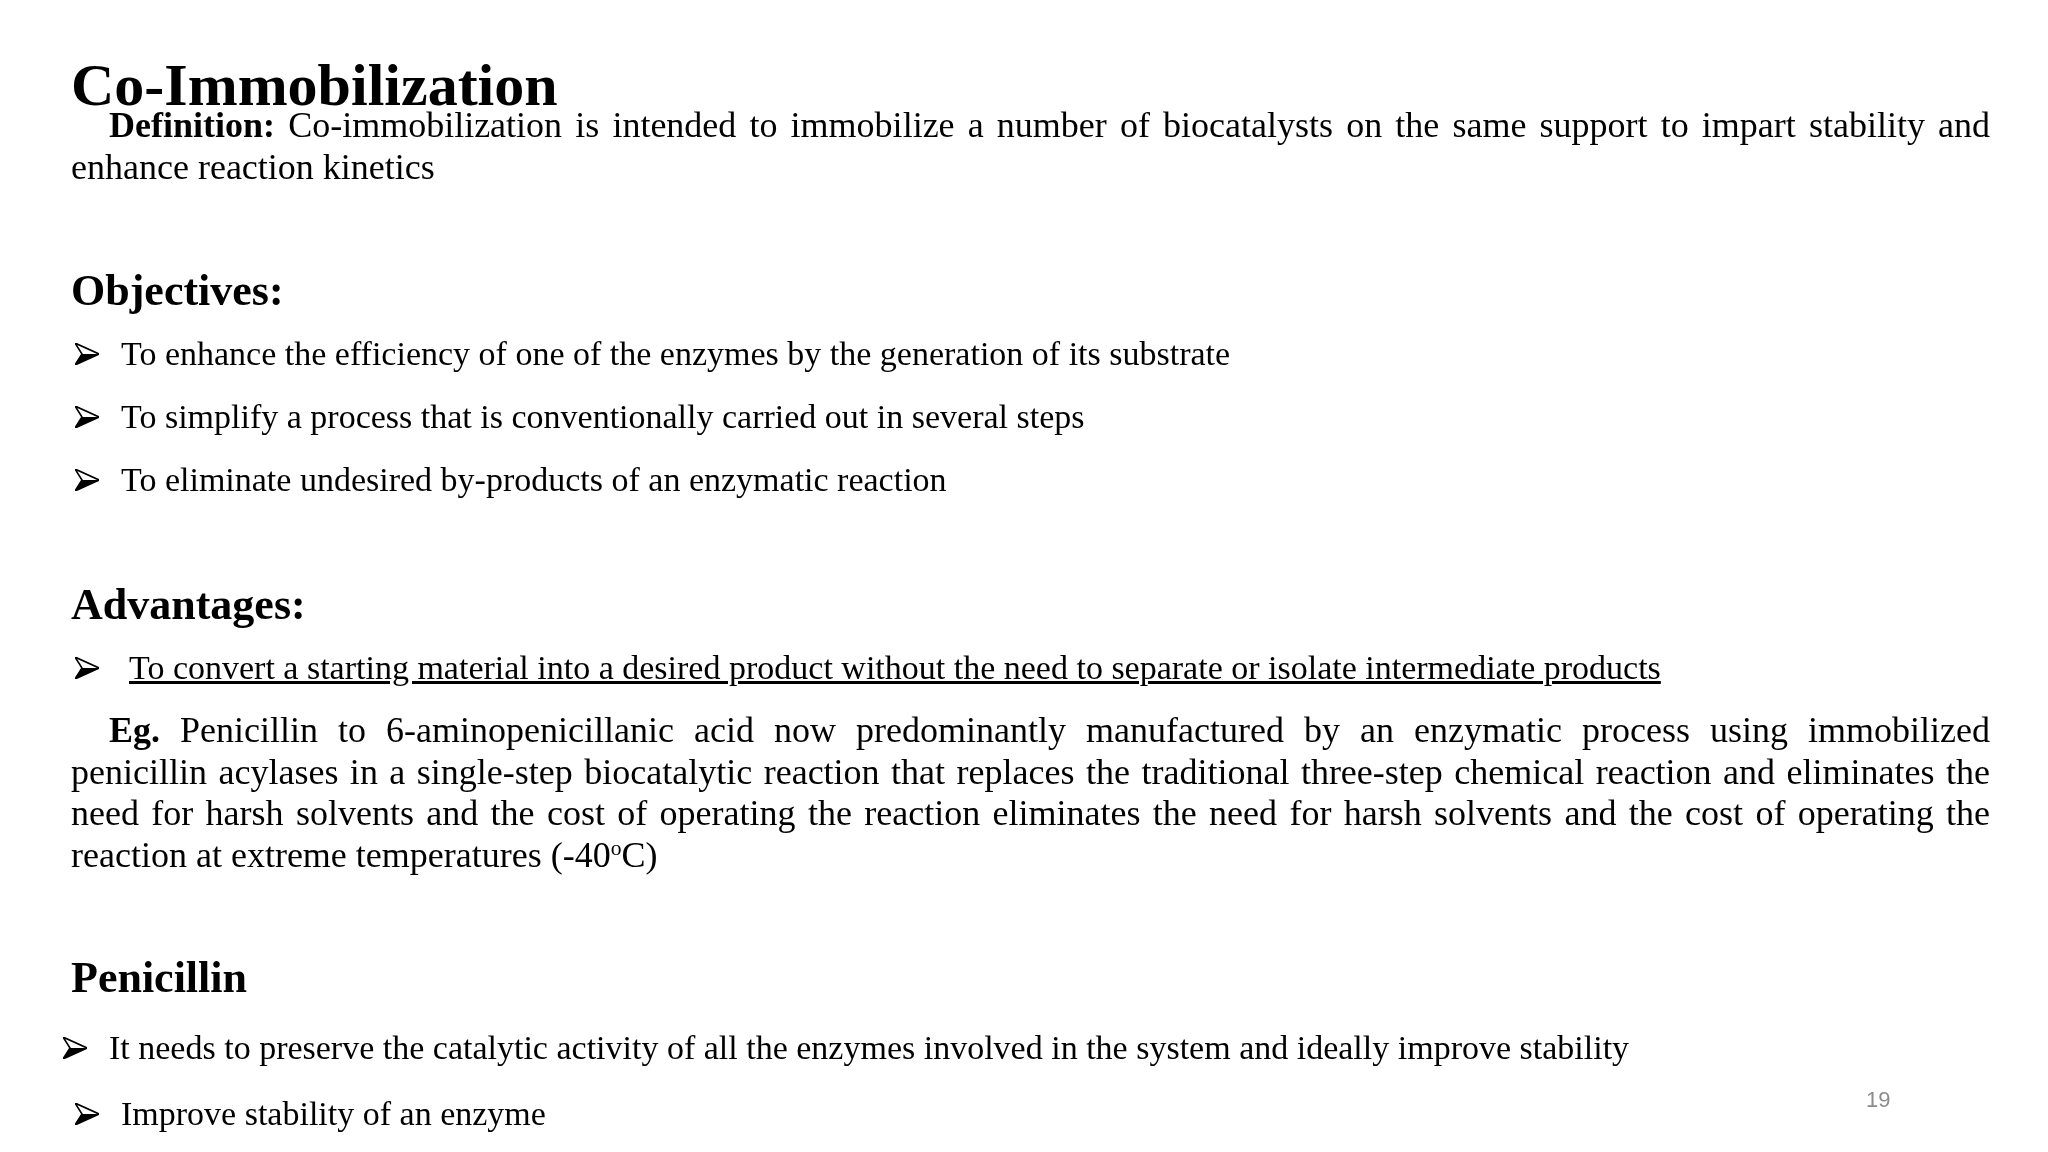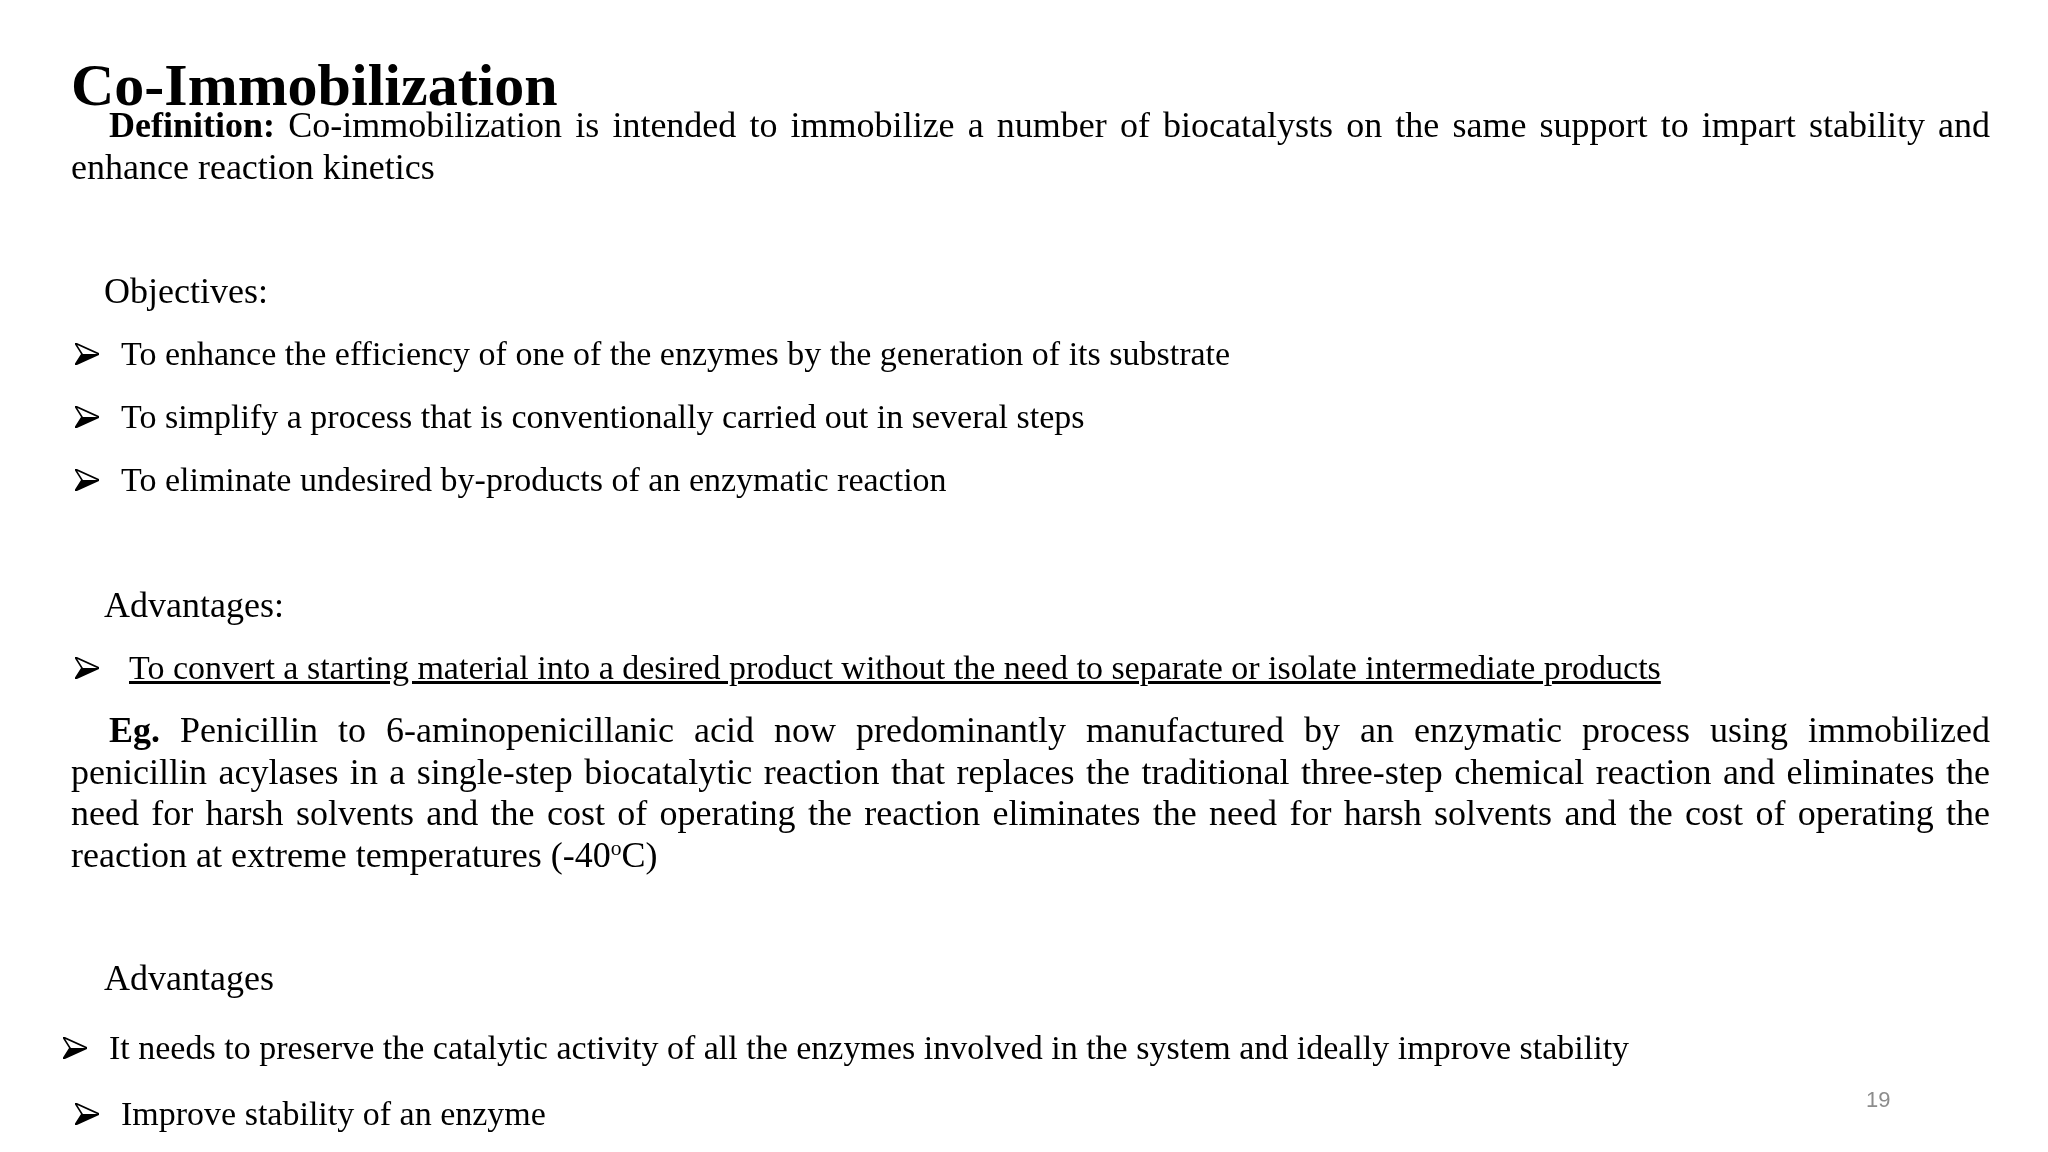--- a/index.html
+++ b/index.html
@@ -2,21 +2,21 @@
 <html><head>
 <meta charset="utf-8">
 <style>
   html, body { margin: 0; padding: 0; background: #ffffff; }
   body { width: 2048px; height: 1152px; position: relative; overflow: hidden;
          font-family: "Liberation Serif", serif; color: #000; }
   .abs { position: absolute; white-space: nowrap; }
   .title { left: 71px; top: 14px; font-size: 60px; font-weight: bold; line-height: 70px; margin-top: 36px; }
   .para { position: absolute; left: 71px; width: 1919px; font-size: 36px; line-height: 41.5px;
           text-align: justify; text-align-last: left; }
-  .heading { font-size: 36px; font-weight: normal; line-height: 42px; margin-left: 33px; }
+  .heading { font-size: 44px; font-weight: bold; line-height: 42px; }
   .bullet-row { font-size: 34px; line-height: 42px; }
   .arrow { position: absolute; left: 0; top: 0; width: 24px; height: 42px; }
   .arrow svg { position: absolute; left: 0; top: 10px; }
   .btxt { position: absolute; }
   .b { font-weight: bold; margin-left: 38px; }
   sup { font-size: 60%; vertical-align: 0.55em; line-height: 0; }
   .pagenum { left: 1866px; top: 1087px; font-family: "Liberation Sans", sans-serif;
              font-size: 22px; color: #8c8c8c; line-height: 26px; text-align: center; }
 </style>
 </head>
@@ -67,21 +67,21 @@
         <path d="M0 22 L24 11 L7 11 Z" fill="#000"></path>
       </svg>
   </span>
   <span class="btxt" style="left:54px; top:0;text-decoration:underline;">To convert a starting material into a desired product without the need to separate or isolate intermediate products</span>
 </div>
 
 <div class="para" style="top:710px;">
   <span class="b">Eg.</span><span> Penicillin to 6-aminopenicillanic acid now predominantly manufactured by an enzymatic process using immobilized penicillin acylases in a single-step biocatalytic reaction that replaces the traditional three-step chemical reaction and eliminates the need for harsh solvents and the cost of operating the reaction eliminates the need for harsh solvents and the cost of operating the reaction at extreme temperatures (-40</span><sup>o</sup><span>C)</span>
 </div>
 
-<div class="abs heading" style="left:71px; top:957px;">Advantages</div>
+<div class="abs heading" style="left:71px; top:957px;">Penicillin</div>
 
 <div class="abs bullet-row" style="left:63px; top:1027px; width:1900px; height:42px;">
   <span class="arrow">
     <svg width="24" height="22" viewBox="0 0 24 22">
         <path d="M0 0 L24 11 L0 22 L7 11 Z" fill="#fff" stroke="#000" stroke-width="1.6"></path>
         <path d="M0 22 L24 11 L7 11 Z" fill="#000"></path>
       </svg>
   </span>
   <span class="btxt" style="left:46px; top:0;">It needs to preserve the catalytic activity of all the enzymes involved in the system and ideally improve stability</span>
 </div>

